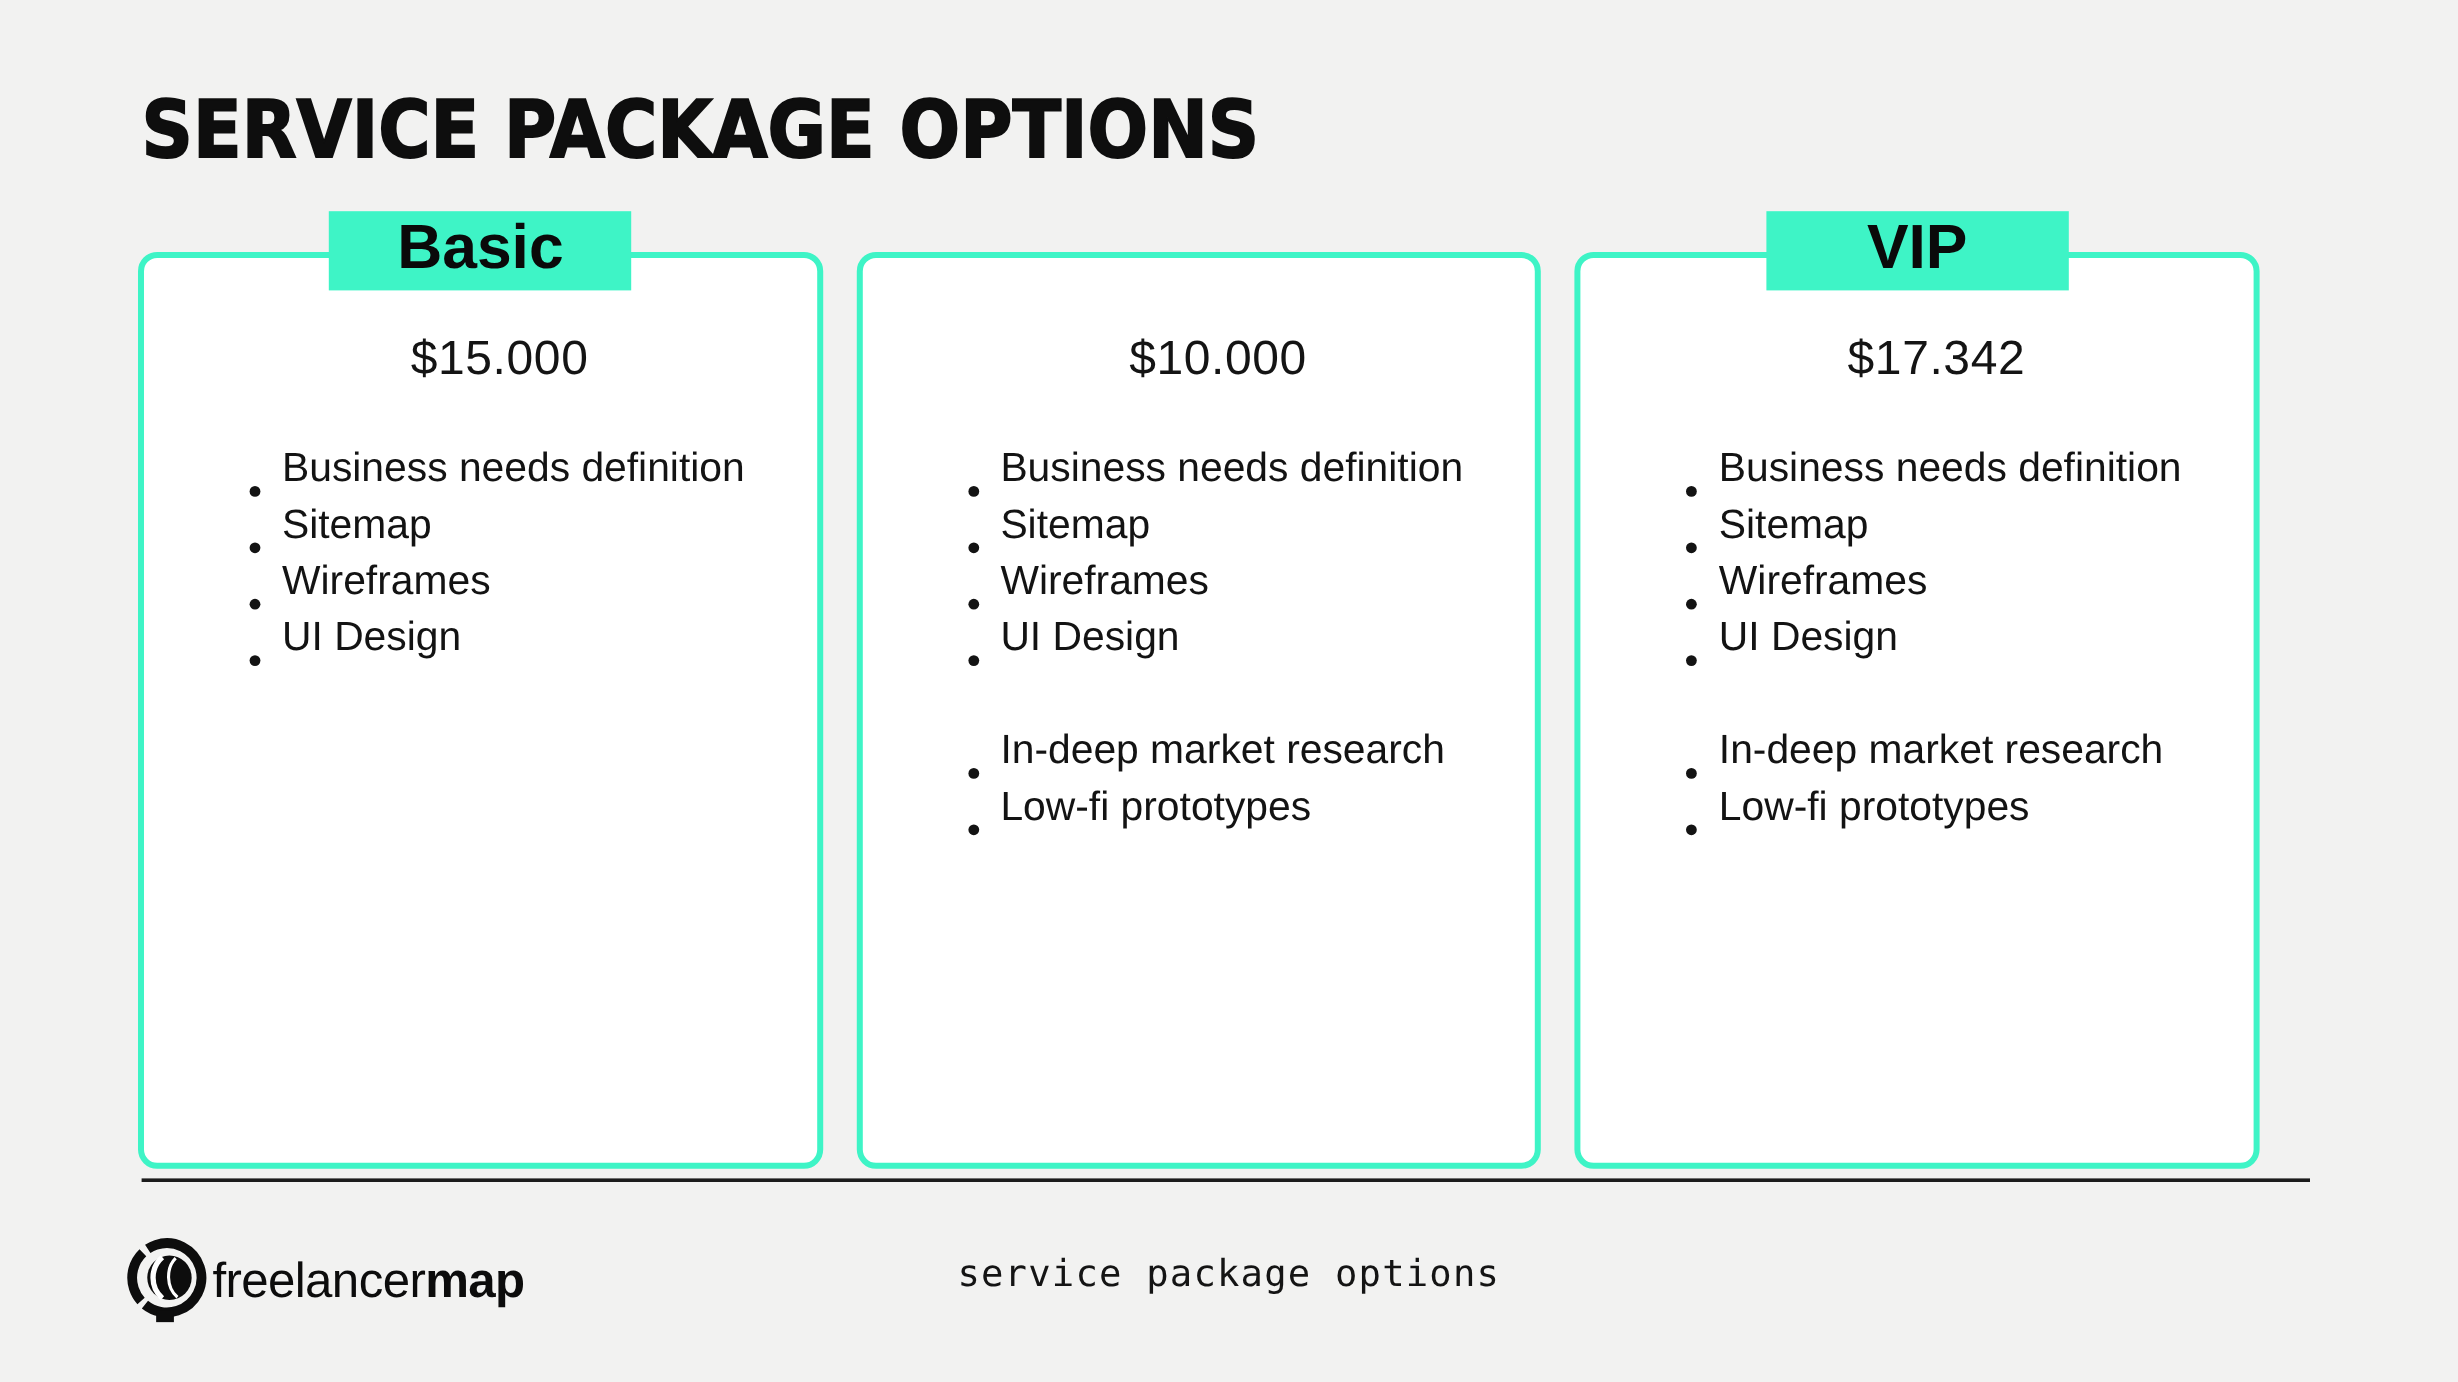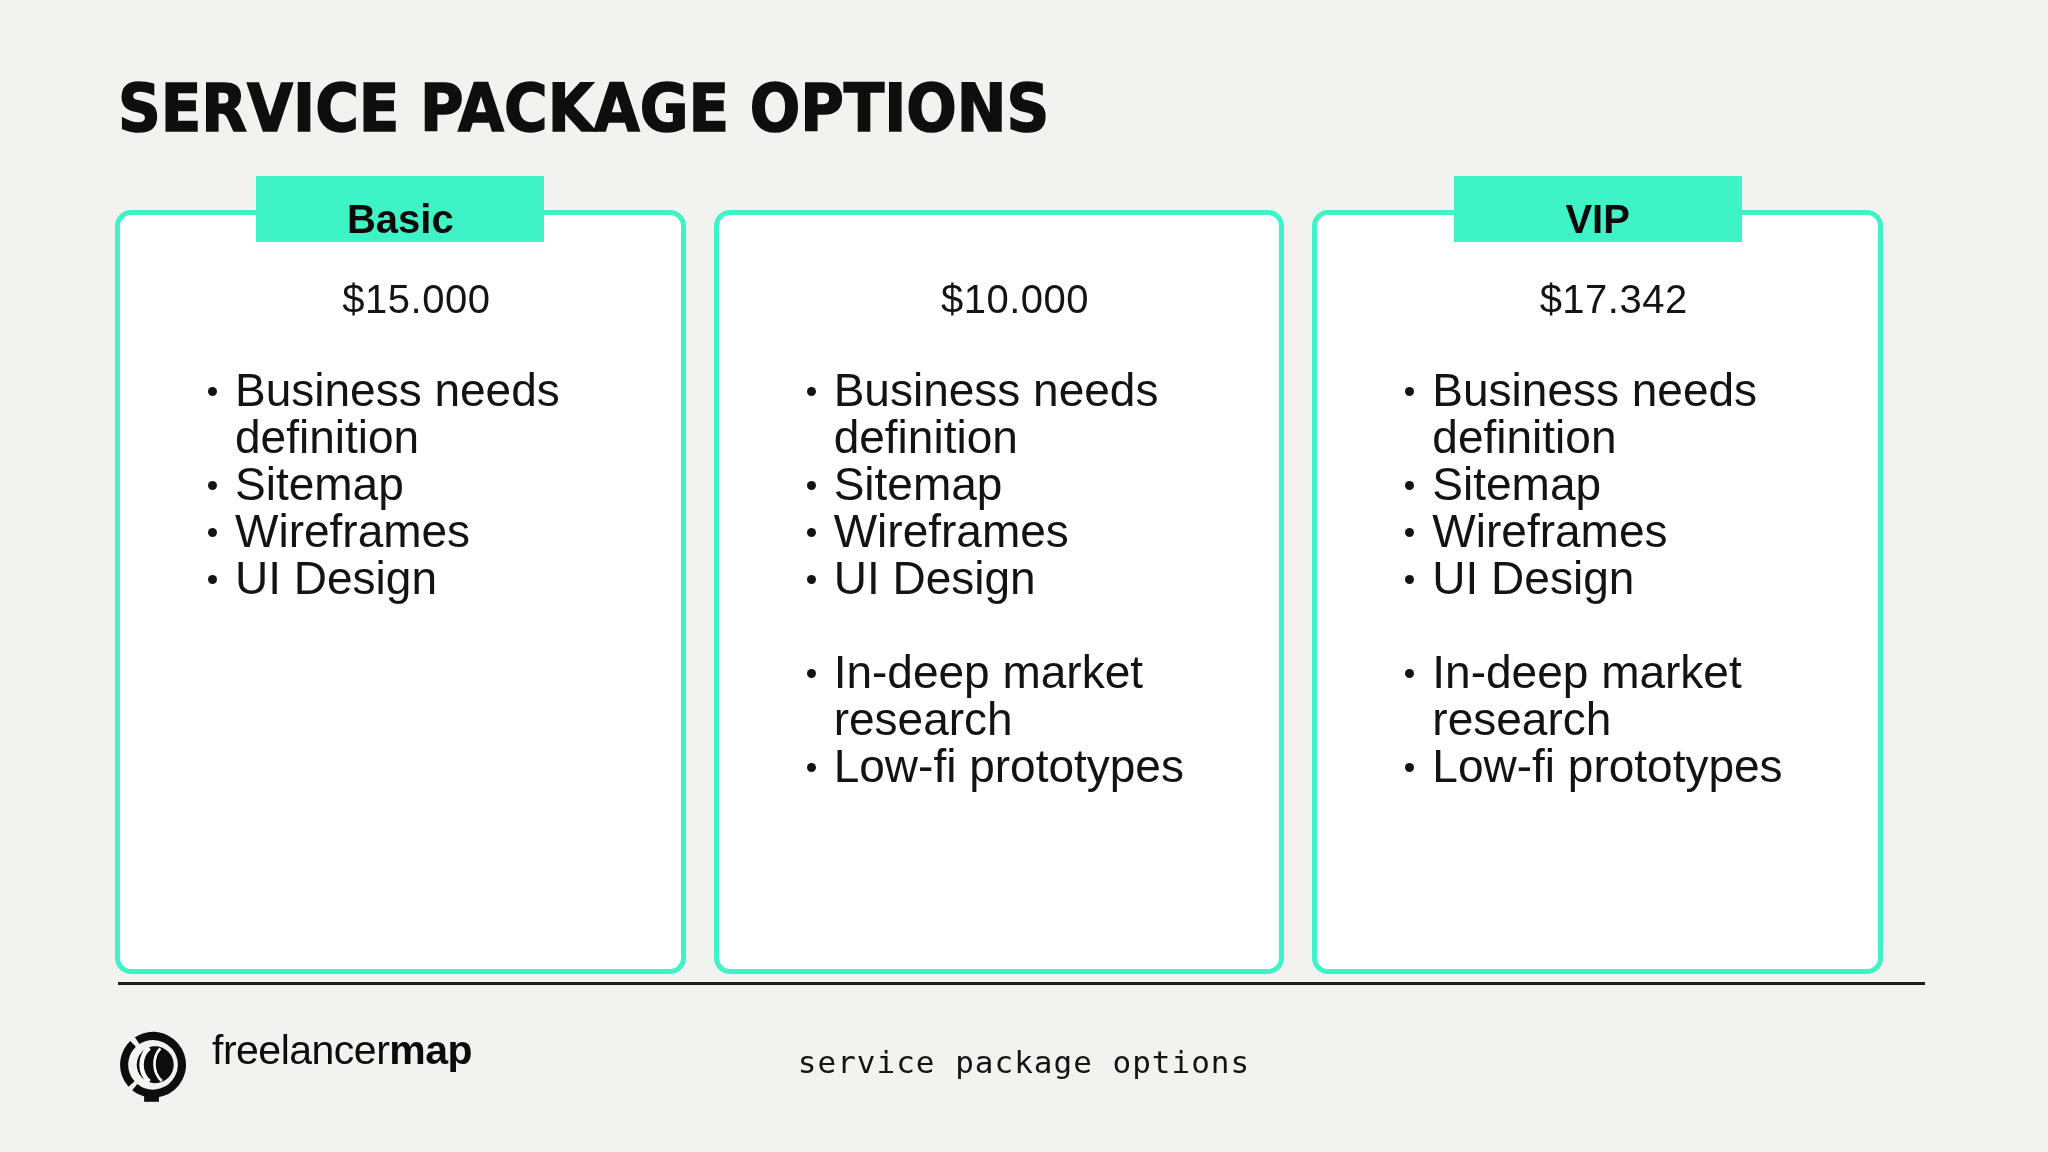--- a/index.html
+++ b/index.html
@@ -20,54 +20,54 @@
     white-space:nowrap; color:var(--ink);
   }
 
   .cards {
     position:absolute; left:115px; top:176px; width:1768px;
     display:flex; gap:28px; align-items:flex-start;
   }
   .pkg { position:relative; flex:1; }
   .tab {
     position:absolute; top:0; left:50%; transform:translateX(-50%);
-    width:288px; height:66px; background:var(--accent);
-    display:flex; align-items:flex-end; justify-content:center;
-    font-size:40px; font-weight:700; color:#0A0A0A; z-index:2;
+    width:252px; height:66px; background:var(--accent);
+    display:flex; align-items:flex-start; justify-content:center;
+    font-size:52px; font-weight:700; color:#0A0A0A; z-index:2;
     white-space:nowrap;
   }
   .card {
     margin-top:34px; height:764px; background:#FFFFFF;
     border:5px solid var(--accent); border-radius:16px;
   }
   .price {
     margin-top:62px; text-align:center;
     font-size:40px; line-height:1.1; color:#141414; letter-spacing:0.5px;margin-left:32px;
   }
   .features {
     list-style:none; margin:46px 0 0 0; padding:0 30px 0 88px;
   }
   .features li.item {
-    display:flex; align-items:flex-start; gap:18px;
-    font-size:46px; line-height:47px; color:#131313;
+    display:flex; align-items:flex-end; gap:18px;
+    font-size:34px; line-height:47px; color:#131313;
   }
   .features li.gap { height:47px; list-style:none; }
   .dot {
     flex:none; width:9px; height:9px; border-radius:50%;
     background:#131313; margin-top:20px;
   }
 
   .divider {
     position:absolute; left:118px; top:982px; width:1807px; height:3px;
     background:#1C1C1C;
   }
 
   .brand {
-    position:absolute; left:116px; top:1030px;
-    display:flex; align-items:flex-start; gap:22px;
+    position:absolute; left:102px; top:1030px;
+    display:flex; align-items:center; gap:1px;
   }
   .brand svg { width:74px; height:74px; display:block; }
   .wordmark {
     font-size:41px; letter-spacing:-0.5px; color:#0C0C0C; line-height:1;
     white-space:nowrap;
   }
   .wordmark b { font-weight:700; }
 
   .caption {
     position:absolute; left:0; right:0; top:1044px; text-align:center;

